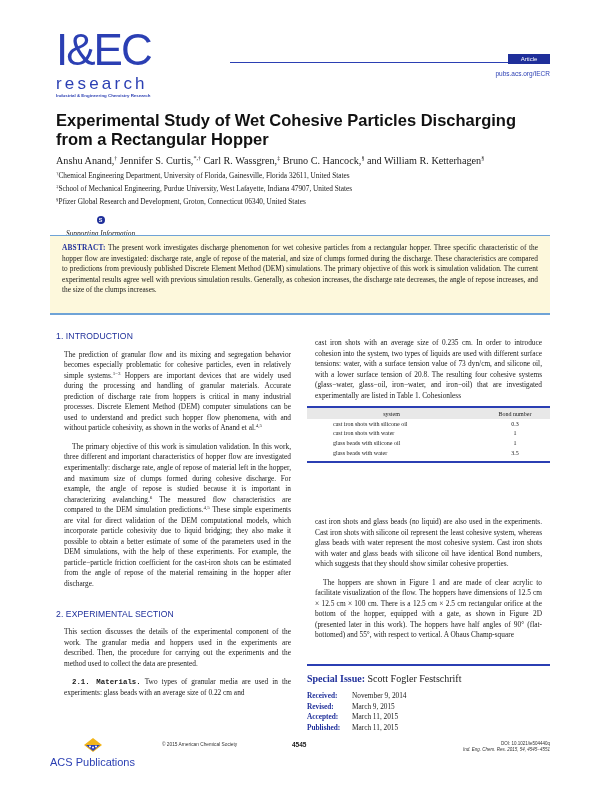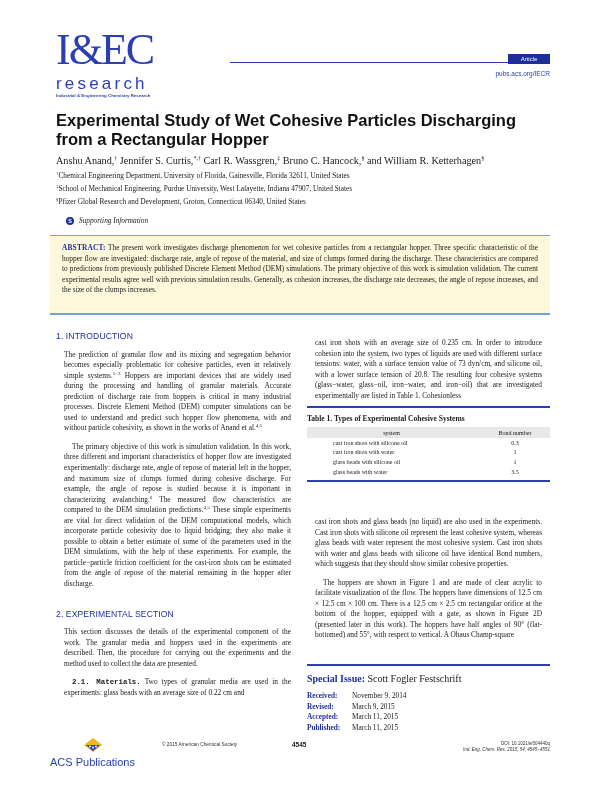--- a/index.html
+++ b/index.html
@@ -1,33 +1,33 @@
 <!DOCTYPE html>
 <html><head>
   <meta charset="utf-8">
   <style>
     * { box-sizing: border-box; margin: 0; padding: 0; }
     html, body { width: 600px; height: 785px; background: #ffffff; overflow: hidden; }
     body { position: relative; font-family: "Liberation Serif", "DejaVu Serif", serif; color: #1a1a1a; }
 
     .logo { position: absolute; left: 56px; top: 32px; width: 120px; color: #2b3fb3; }
-    .logo .big { font-family: Liberation Serif, serif; font-size: 44px; line-height: 36px; letter-spacing: -2px; font-weight: normal; }
+    .logo .big { font-family: Liberation Sans, sans-serif; font-size: 44px; line-height: 36px; letter-spacing: -2px; font-weight: normal; }
     .logo .res { font-family: "Liberation Sans", sans-serif; font-size: 17px; letter-spacing: 3.2px; line-height: 16px; margin-top: 8px; }
     .logo .sub { font-family: "Liberation Sans", sans-serif; font-size: 4.4px; font-weight: bold; margin-top: 1px; white-space: nowrap; }
 
     .head-rule { position: absolute; left: 230px; top: 62px; width: 320px; height: 1px; background: #2b3fb3; }
     .article-badge { position: absolute; left: 508px; top: 54px; width: 42px; height: 10px; background: #1f2f9a; color: #fff; font-family: "Liberation Sans", sans-serif; font-size: 6px; text-align: center; line-height: 10px; }
     .pubs-link { position: absolute; right: 50px; top: 70px; font-family: "Liberation Sans", sans-serif; font-size: 6.5px; color: #2b3fb3; }
 
     .title { position: absolute; left: 56px; top: 111px; width: 500px; font-family: "Liberation Sans", sans-serif; font-weight: bold; font-size: 16.5px; line-height: 19px; color: #111; }
     .authors { position: absolute; left: 56px; top: 152px; width: 500px; font-size: 10.2px; line-height: 12px; }
     .authors sup { font-size: 6px; }
     .affils { position: absolute; left: 56px; top: 169px; width: 500px; font-size: 7.3px; line-height: 10.6px; }
     .affils sup { font-size: 5px; }
-    .supporting { position: absolute; left: 66px; top: 216px; font-size: 7.3px; font-style: italic; display: flex; align-items: center; gap: 5px; }
+    .supporting { position: absolute; left: 66px; top: 216px; font-size: 7.3px; font-style: italic; display: flex; align-items: center; gap: 5px; flex-direction: column; }
     .s-icon { width: 8px; height: 8px; border-radius: 50%; background: #1f2f9a; color: #fff; font-size: 5.5px; line-height: 8px; text-align: center; font-style: normal; font-weight: bold; font-family: "Liberation Sans", sans-serif; }
 
     .abstract { position: absolute; left: 50px; top: 235px; width: 500px; height: 80px; background: #fdf8dc; border-top: 1px solid #6fa3d6; border-bottom: 2px solid #6fa3d6; padding: 7px 12px 16px 12px; font-size: 7.35px; line-height: 10.6px; text-align: justify; }
     .abstract .lab { color: #1f2f9a; font-weight: bold; letter-spacing: 0.2px; }
 
     .col { position: absolute; width: 243px; font-size: 7.35px; line-height: 10.55px; text-align: justify; }
     .col-left { left: 56px; top: 331px; }
     .col-right { left: 307px; top: 330px; }
     .sec-h { font-family: "Liberation Sans", sans-serif; color: #1f2f9a; font-size: 8.6px; margin-bottom: 6px; letter-spacing: 0.1px; }
     .col p { margin: 8px; }
@@ -108,21 +108,20 @@
   <div class="sec-h">2. EXPERIMENTAL SECTION</div>
   <p>This section discusses the details of the experimental component of the work. The granular media and hoppers used in the experiments are described. Then, the procedure for carrying out the experiments and the method used to collect the data are presented.</p>
   <p class="ind"><span class="subhead">2.1. Materials.</span><span> Two types of granular media are used in the experiments: glass beads with an average size of 0.22 cm and</span></p>
 </div>
 
 <div class="col col-right">
   <p>cast iron shots with an average size of 0.235 cm. In order to introduce cohesion into the system, two types of liquids are used with different surface tensions: water, with a surface tension value of 73 dyn/cm, and silicone oil, with a lower surface tension of 20.8. The resulting four cohesive systems (glass−water, glass−oil, iron−water, and iron−oil) that are investigated experimentally are listed in Table 1. Cohesionless</p>
 </div>
 
 <div class="table-wrap">
-  <div class="table-caption">Table 1. Types of Experimental Cohesive Systems</div>
   <table>
     <thead>
       <tr>
         <th class="c1">system</th>
         <th class="c2">Bond number</th>
       </tr>
     </thead>
     <tbody>
       <tr>
         <td class="c1">cast iron shots with silicone oil</td>

